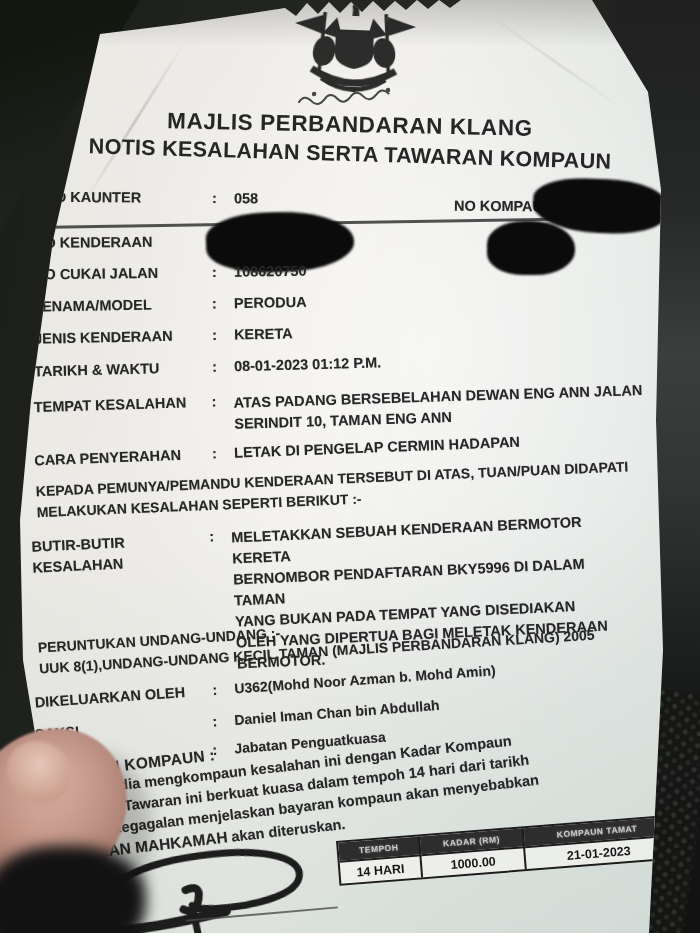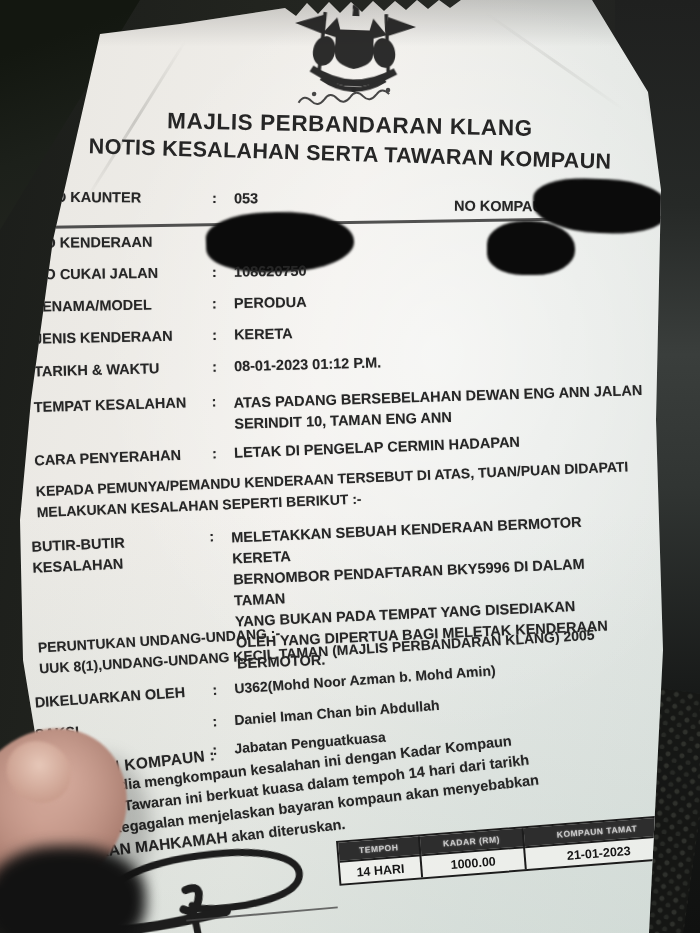--- a/index.html
+++ b/index.html
@@ -104,21 +104,21 @@
         <circle cx="118" cy="90" r="1.3" fill="#2a2a2a"></circle>
       </g>
     </svg>
 
     <div class="doc t1">MAJLIS PERBANDARAN KLANG</div>
     <div class="doc t2">NOTIS KESALAHAN SERTA TAWARAN KOMPAUN</div>
 
     <div class="row doc" style="top:191px;transform:rotate(.4deg);">
       <span class="lbl">KOD KAUNTER</span>
       <span class="sep">:</span>
-      <span>053</span>
+      <span>058</span>
       <span style="position:absolute;left:420px;top:6px;">NO KOMPAUN:</span>
     </div>
     <div class="divider"></div>
     <div class="redact" style="left:533px;top:179px;width:134px;height:54px;border-radius:38% 45% 40% 50%;transform:rotate(2deg);"></div>
     <div class="redact" style="left:487px;top:221px;width:88px;height:54px;border-radius:42% 50% 45% 40%;"></div>
 
     <div class="row doc" style="top:232px;transform:rotate(-.5deg);">
       <span class="lbl">NO KENDERAAN</span>
       <span class="sep">:</span>
       <span></span>

